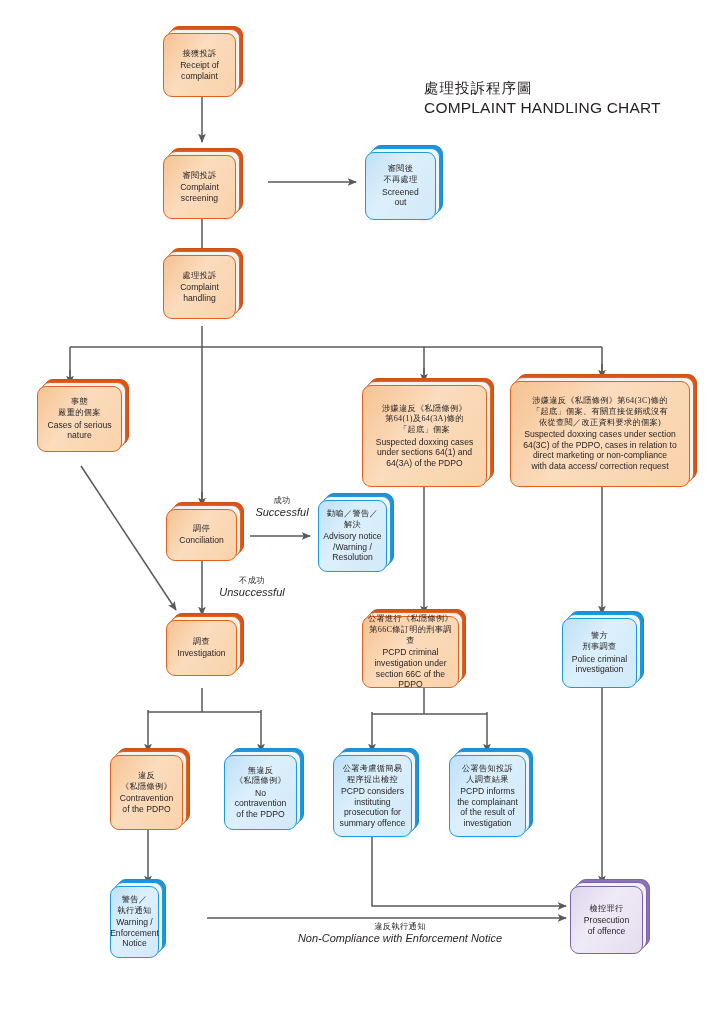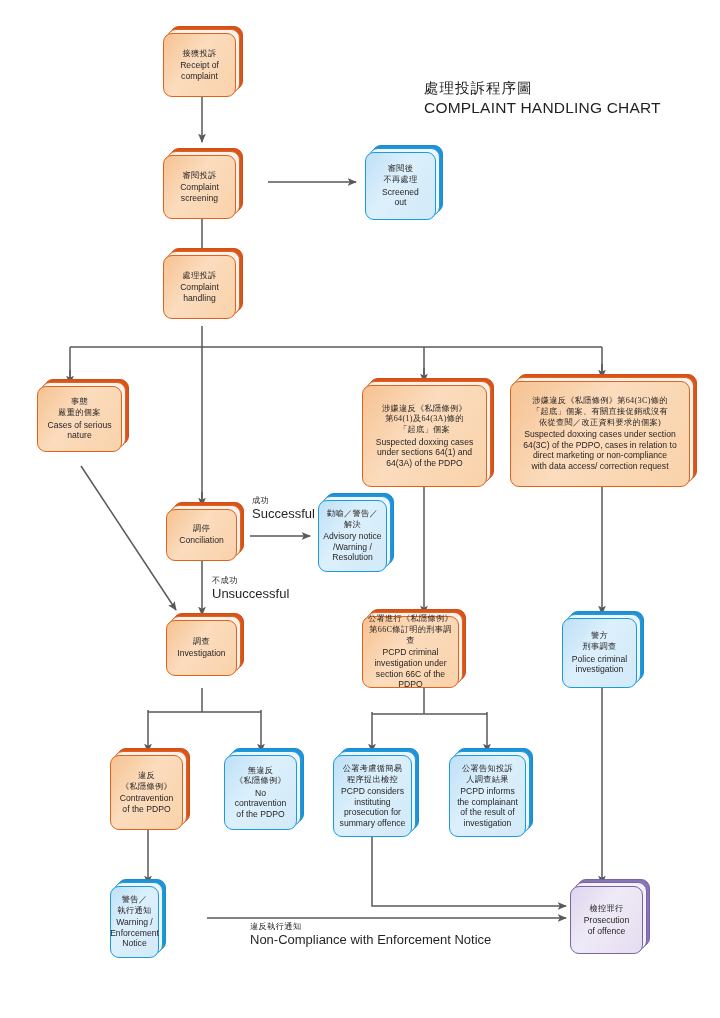--- a/index.html
+++ b/index.html
@@ -55,23 +55,23 @@
   .blue .card.b1{background:#eef6fc;border-color:#1b9ae0;}
   .blue .card.front{background:linear-gradient(125deg,#bfe0f6 0%,#dcf0fc 42%,#d2e9f8 100%);border-color:#1b9ae0;}
 
   
   .purple .card{background:#e3dcee;border-color:#7a63a8;}
   .purple .card.b2{background:#8a74b4;border-color:#7a63a8;}
   .purple .card.b1{background:#f3f0f8;border-color:#7a63a8;}
   .purple .card.front{background:linear-gradient(125deg,#ded5ec 0%,#efeaf7 42%,#e4ddef 100%);border-color:#7a63a8;}
 
   
-  .edge-label{position:absolute;line-height:1.25;}
+  .edge-label{position:absolute;text-align:center;line-height:1.25;}
   .edge-label .zh{font-family:"Liberation Serif","DejaVu Serif",serif;font-size:8.2px;letter-spacing:.4px;display:block;color:#231f20;}
-  .edge-label .en{font-size:13px;display:block;color:#231f20;}
+  .edge-label .en{font-size:11px;display:block;color:#231f20;font-style:italic;}
 </style>
 </head>
 <body>
 
 <div id="canvas">
 
   <svg class="wires" viewBox="0 0 720 1018">
     <defs>
       <marker id="ah" markerWidth="7" markerHeight="7" refX="5.6" refY="3.0" orient="auto" markerUnits="strokeWidth">
         <path d="M0,0.4 L6.2,3.0 L0,5.6 L1.5,3.0 Z" fill="#58595b"></path>

